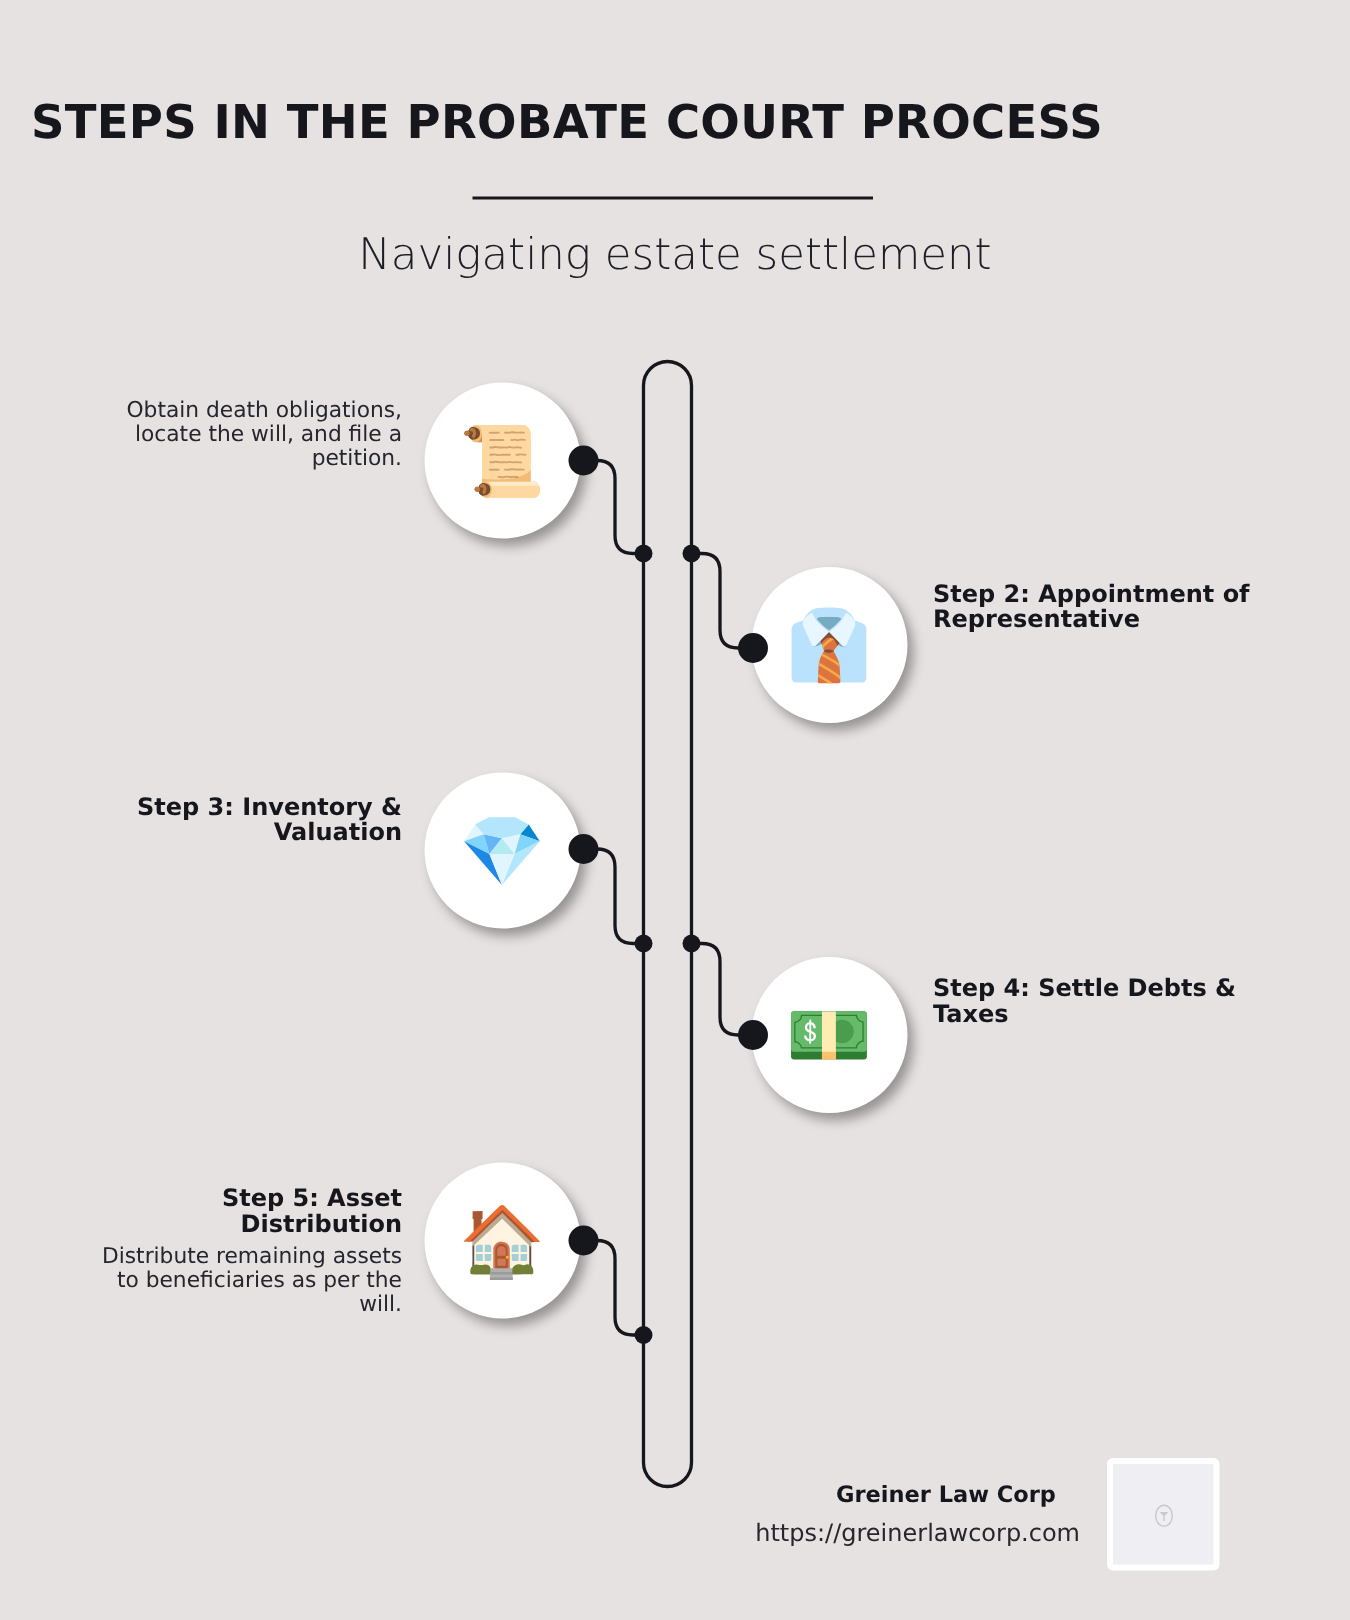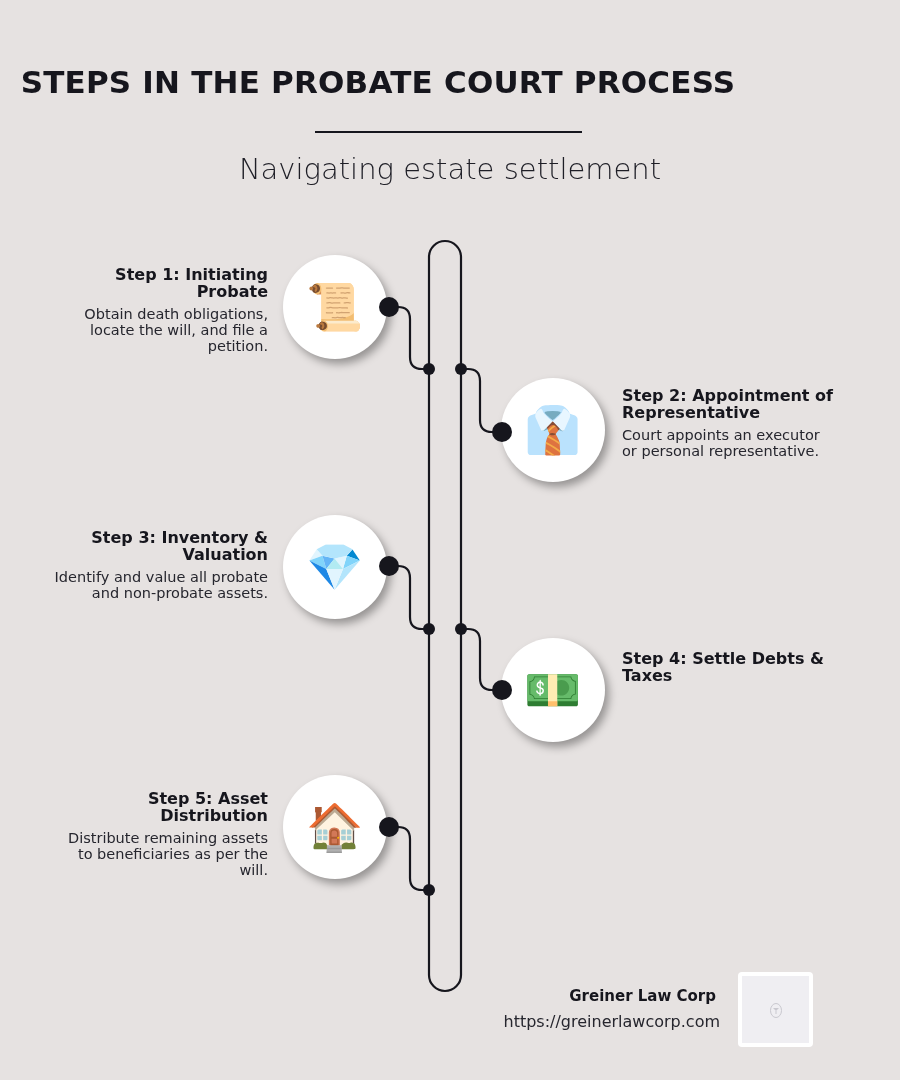--- a/index.html
+++ b/index.html
@@ -46,21 +46,21 @@
     margin: 0 0 6px 0;
     font-weight: 800; font-size: 16px; line-height: 17px;
     color: #16161d;
   }
   .step p {
     margin: 0;
     font-size: 14.5px; line-height: 16px; font-weight: 400;
     color: #26262e;
   }
   .footer-name {
-    position: absolute; top: 987px; right: 184px;
+    position: absolute; top: 987px; right: 196px;
     font-weight: 700; font-size: 15px; color: #16161d; text-align: right;
   }
   .footer-url {
     position: absolute; top: 1012px; right: 180px;
     font-size: 16px; color: #26262e; text-align: right;
   }
   .logo-box {
     position: absolute; left: 738px; top: 972px; width: 75px; height: 75px;
     background: #ffffff; border-radius: 4px; box-sizing: border-box; padding: 4px;
   }
@@ -94,38 +94,35 @@
   <g fill="#16161d">
     <circle cx="429" cy="369" r="6"></circle>
     <circle cx="461" cy="369" r="6"></circle>
     <circle cx="429" cy="629" r="6"></circle>
     <circle cx="461" cy="629" r="6"></circle>
     <circle cx="429" cy="890" r="6"></circle>
   </g>
 </svg>
 
 <div class="step left" style="left:53px; top:266px;">
-  <h3>Step 1: Initiating Probate</h3>
   <p>Obtain death obligations, locate the will, and file a petition.</p>
 </div>
 <div class="circle" style="left:283px; top:255px;">
   <span>📜</span>
 </div>
 
 <div class="step right" style="left:622px; top:387px;">
   <h3>Step 2: Appointment of Representative</h3>
-  <p>Court appoints an executor or personal representative.</p>
 </div>
 <div class="circle" style="left:501px; top:378px;">
   <span>👔</span>
 </div>
 
 <div class="step left" style="left:53px; top:529px;">
   <h3>Step 3: Inventory &amp; Valuation</h3>
-  <p>Identify and value all probate and non-probate assets.</p>
 </div>
 <div class="circle" style="left:283px; top:515px;">
   <span>💎</span>
 </div>
 
 <div class="step right" style="left:622px; top:650px;">
   <h3>Step 4: Settle Debts &amp; Taxes</h3>
 </div>
 <div class="circle" style="left:501px; top:638px;">
   <span>💵</span>

